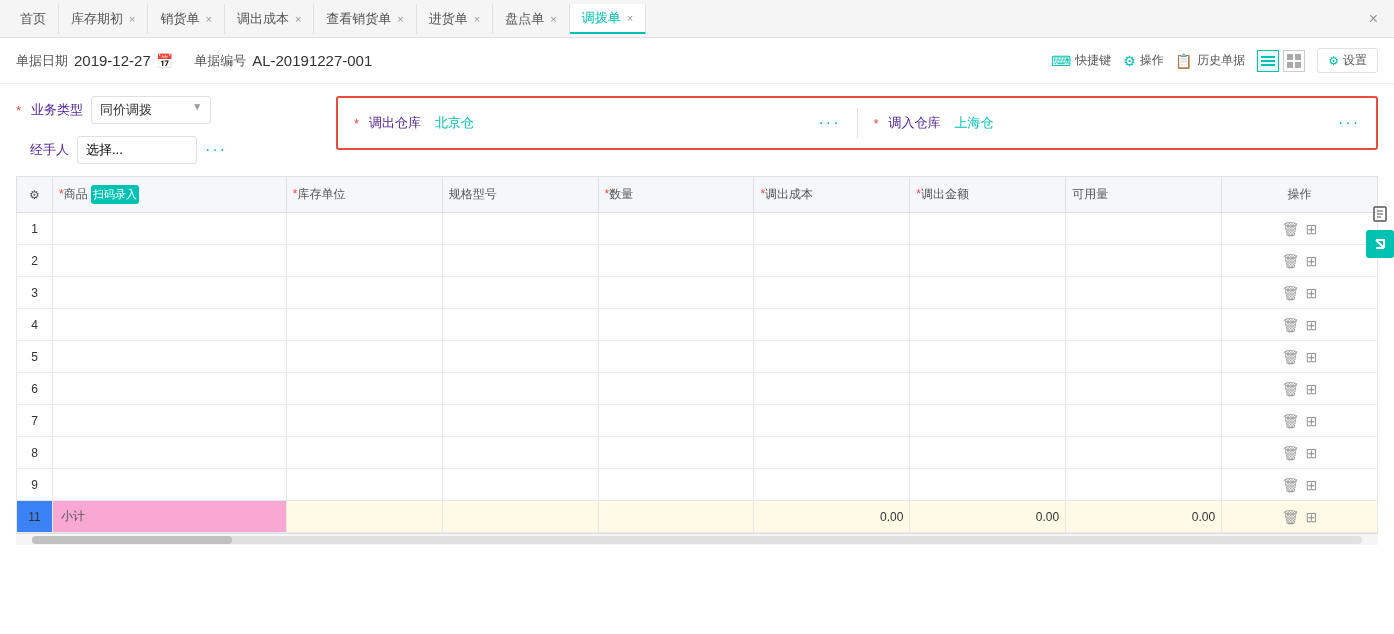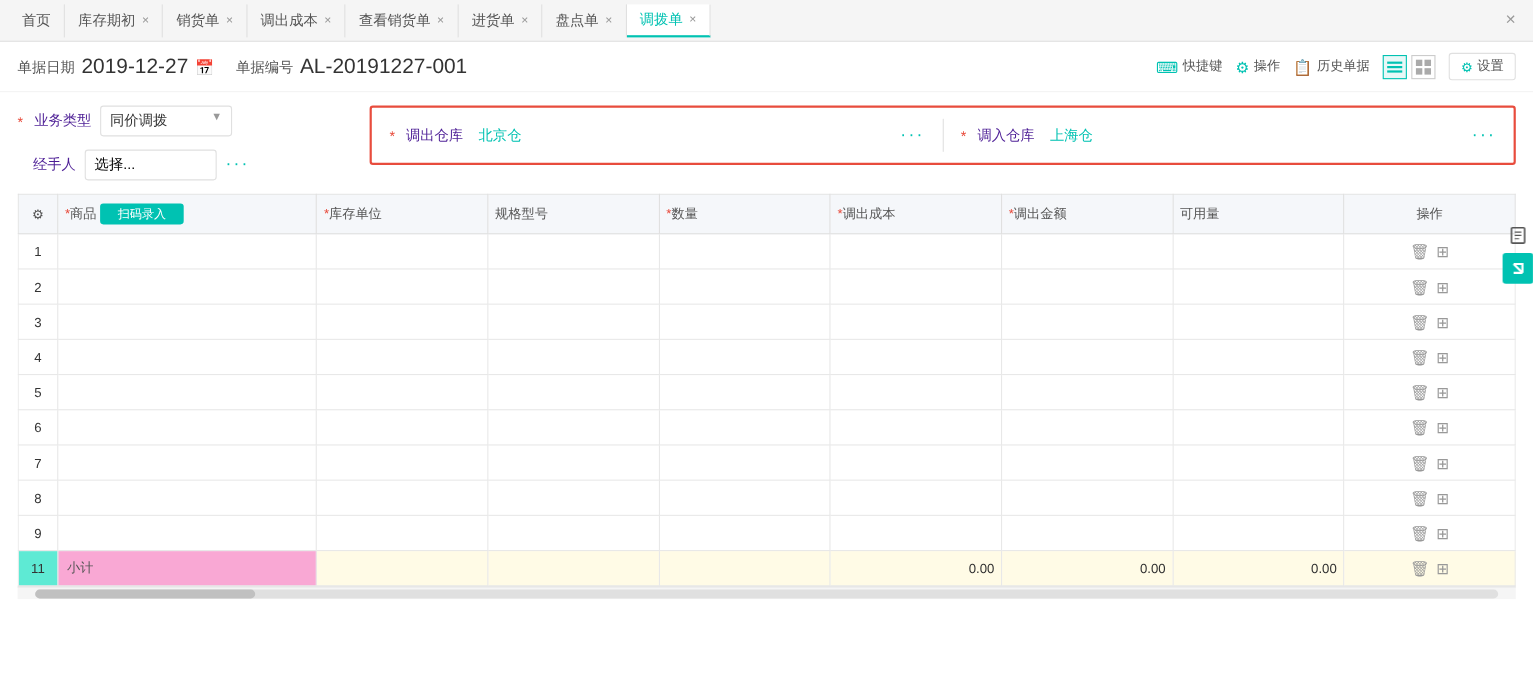--- a/index.html
+++ b/index.html
@@ -24,21 +24,21 @@
       margin-left: auto; cursor: pointer; color: #999; font-size: 16px; padding: 4px 8px;
     }
 
     
     .header-area {
       display: flex; align-items: center; padding: 10px 16px; border-bottom: 1px solid #f0f0f0;
       background: #fff; gap: 20px;
     }
     .header-field { display: flex; align-items: center; gap: 6px; }
     .header-label { color: #555; font-size: 13px; }
-    .header-value { color: #333; font-size: 19px; }
+    .header-value { color: #333; font-size: 15px; }
     .calendar-icon { color: #00c2b2; cursor: pointer; font-size: 14px; }
     .header-toolbar { margin-left: auto; display: flex; align-items: center; gap: 12px; }
     .toolbar-item { display: flex; align-items: center; gap: 4px; color: #555; cursor: pointer; font-size: 12px; }
     .toolbar-icon { font-size: 14px; color: #00c2b2; }
     .settings-btn {
       background: #fff; border: 1px solid #e0e0e0; border-radius: 3px; padding: 3px 10px;
       cursor: pointer; font-size: 12px; color: #555; display: flex; align-items: center; gap: 4px;
     }
     .settings-btn .gear { color: #00c2b2; }
 
@@ -74,25 +74,25 @@
     .data-table { width: 100%; border-collapse: collapse; font-size: 12px; }
     .data-table thead tr { background: #f5f7fa; }
     .data-table th {
       padding: 8px 6px; text-align: left; border: 1px solid #e0e0e0; color: #555;
       font-weight: normal; white-space: nowrap;
     }
     .data-table th .req { color: #e84c3d; }
     .data-table td {
       padding: 6px 6px; border: 1px solid #e8e8e8; color: #333; height: 32px;
     }
-    .data-table tr:last-child td { background: #5eead4; font-weight: 500; }
+    .data-table tr:last-child td { background: #3b82f6; font-weight: 500; }
     .row-num { color: #999; text-align: center; width: 36px; }
     .scan-btn {
       background: #00c2b2; color: #fff; border: none; border-radius: 3px;
-      padding: 2px 16px; font-size: 11px; cursor: pointer; white-space: nowrap;
+      padding: 2px 2px; font-size: 11px; cursor: pointer; white-space: nowrap;
     }
     .action-icons { display: flex; gap: 6px; justify-content: center; }
     .action-icon { color: #999; cursor: pointer; font-size: 14px; }
     .side-tool-item {
       width: 28px; height: 28px; display: flex; align-items: center; justify-content: center;
       cursor: pointer; color: #555; font-size: 16px; border-radius: 3px;
     }
     .side-tool-item.green { background: #00c2b2; color: #fff; }
 
     

